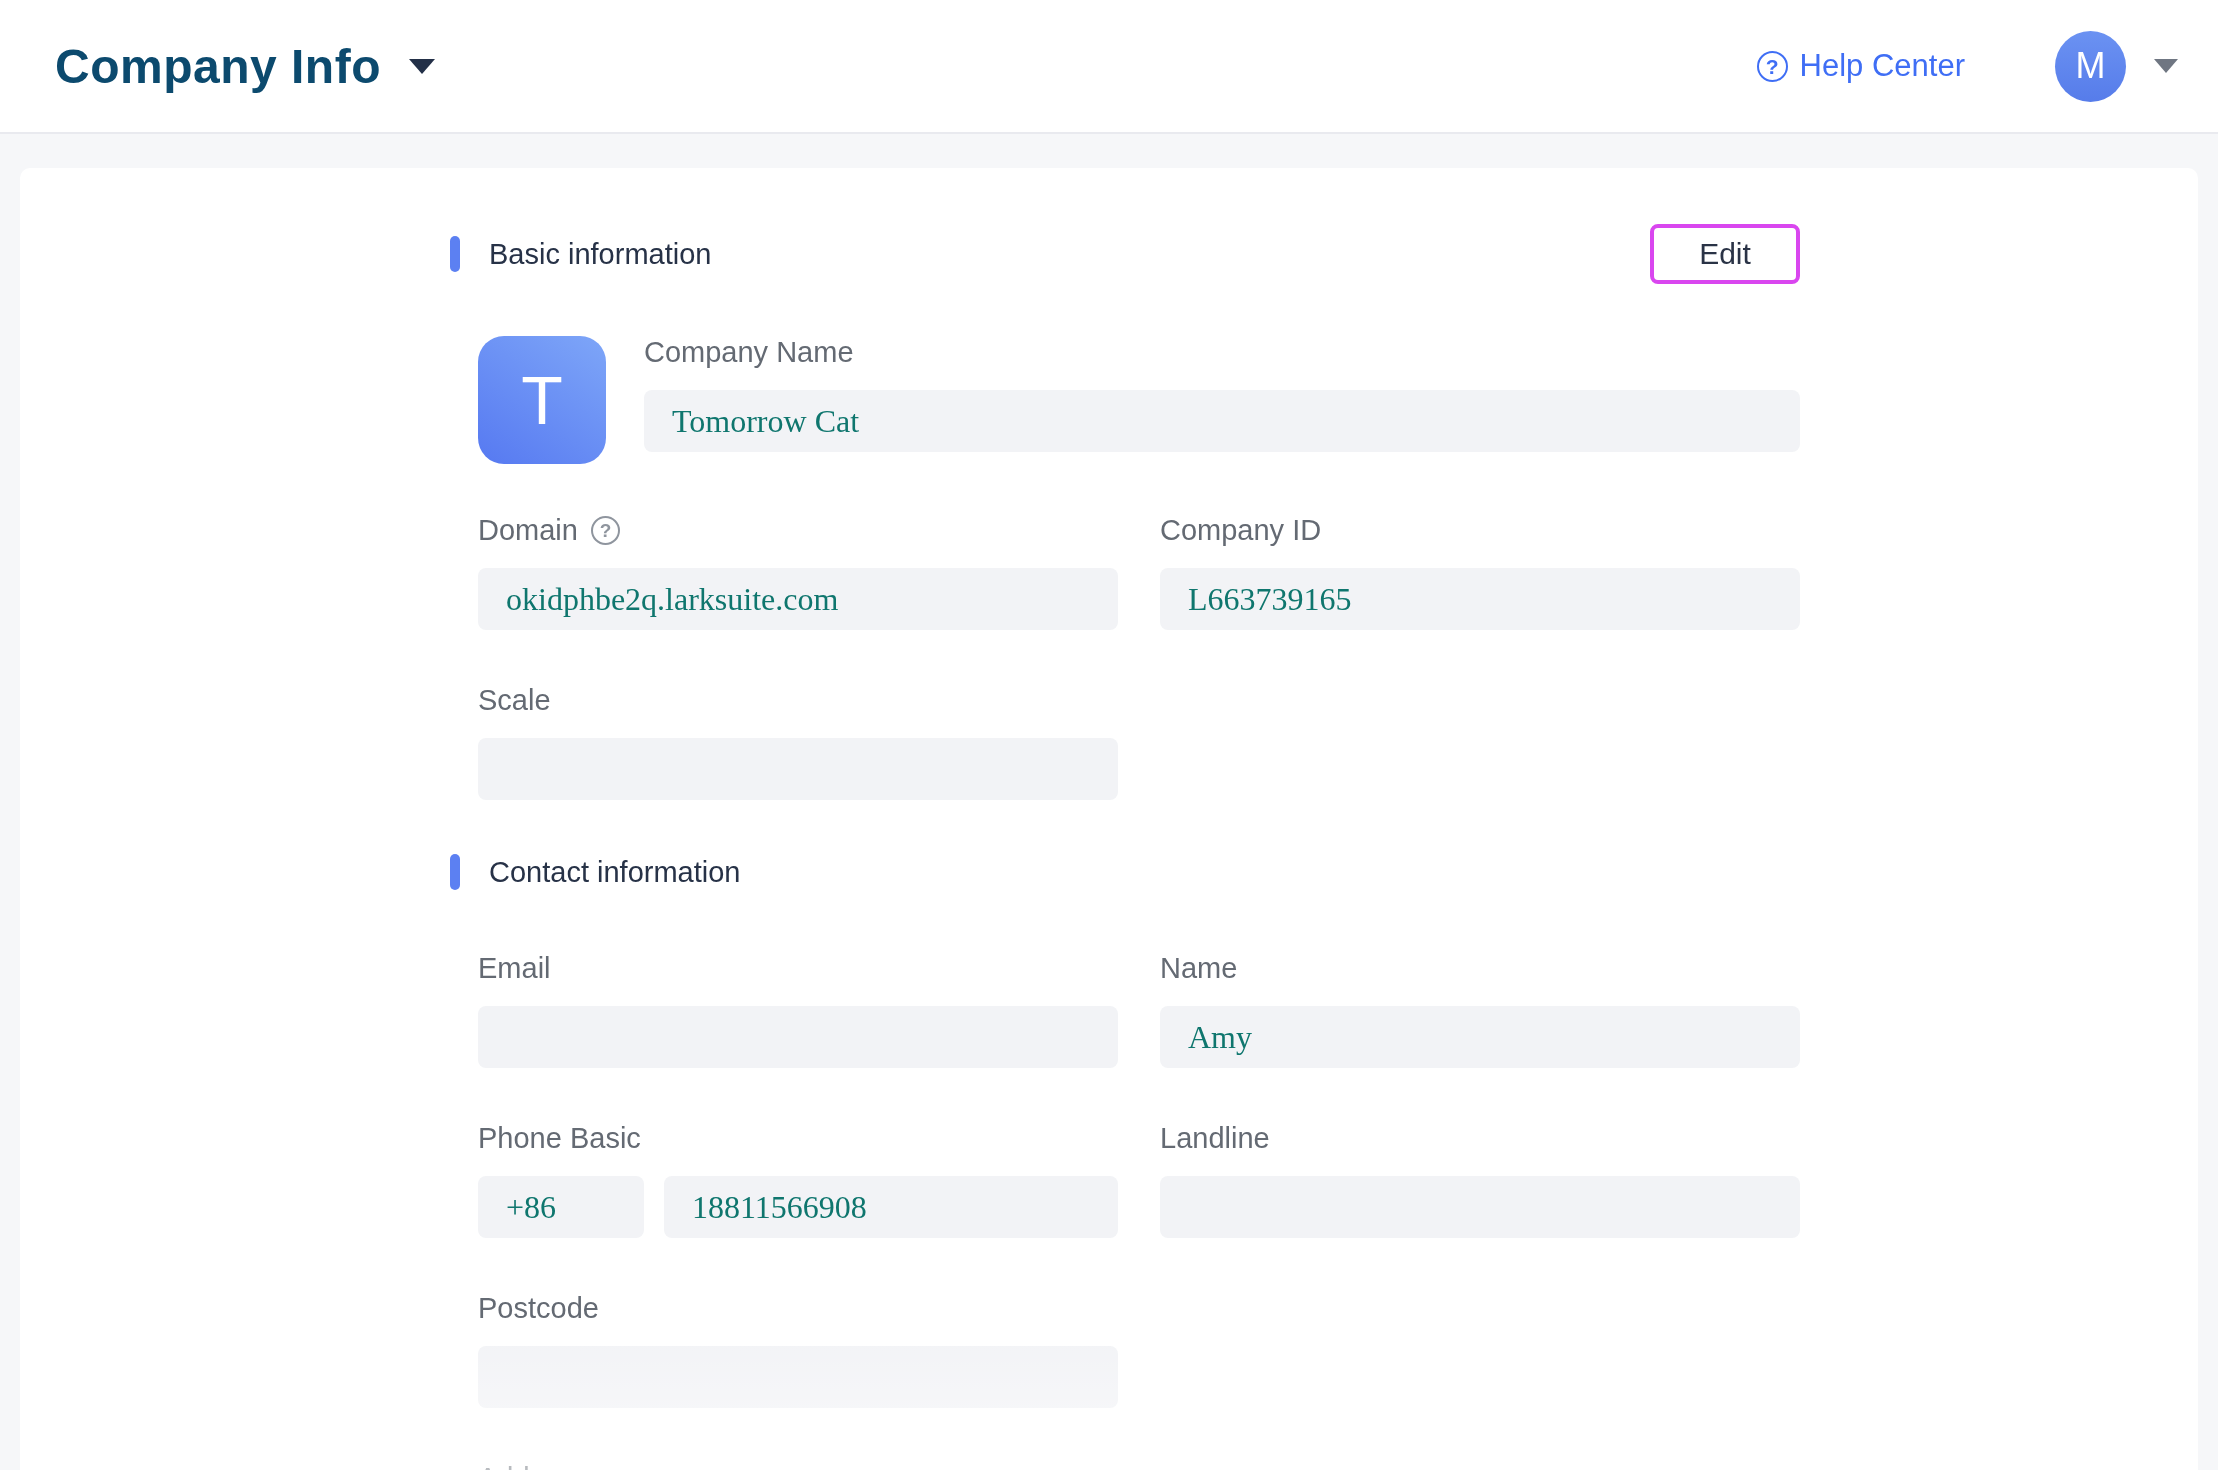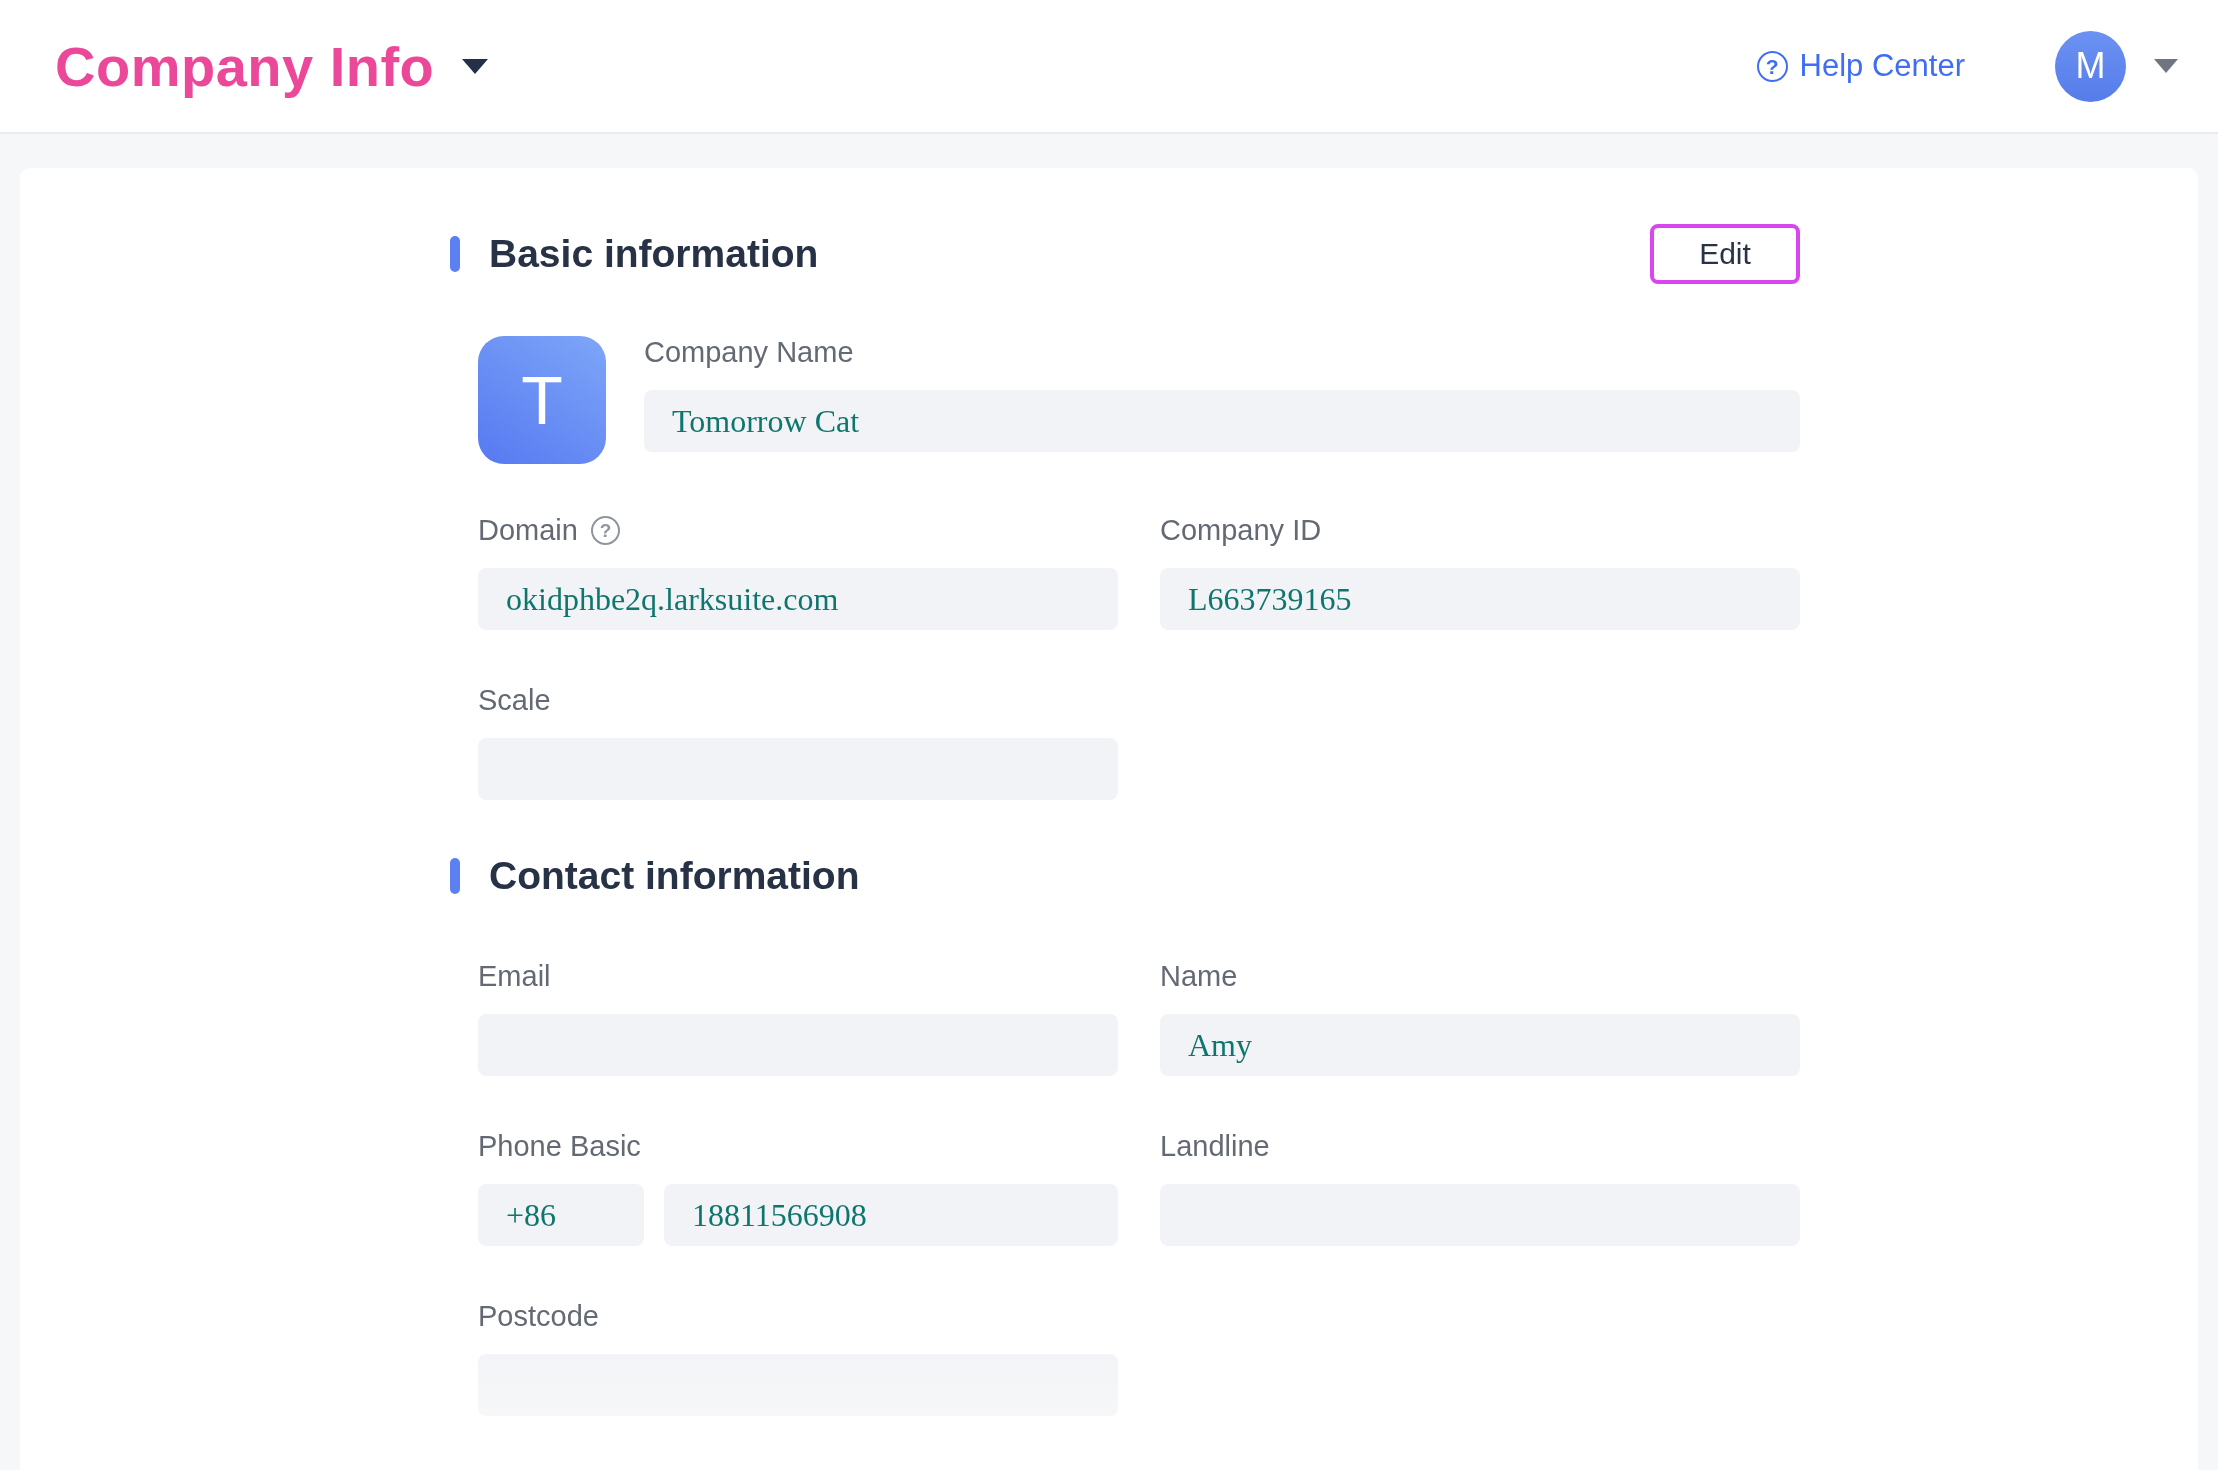--- a/index.html
+++ b/index.html
@@ -15,23 +15,23 @@
     height: 134px;
     background: #ffffff;
     border-bottom: 2px solid #e9eaef;
     display: flex;
     align-items: center;
     justify-content: space-between;
     padding: 0 40px 0 55px;
   }
   .header-left { display: flex; align-items: center; }
   .page-title {
-    font-size: 56px;
+    font-size: 48px;
     font-weight: 700;
-    color: #ec4899;
+    color: #0c4a6e;
     letter-spacing: 0.5px;
   }
   .title-caret {
     width: 0; height: 0;
     border-left: 13px solid transparent;
     border-right: 13px solid transparent;
     border-top: 15px solid #233048;
     margin-left: 28px;
     cursor: pointer;
   }
@@ -90,22 +90,22 @@
   .section-header.contact { margin: 26px 0 62px 0; }
   .section-title-wrap { display: flex; align-items: center; }
   .accent-bar {
     width: 10px; height: 36px;
     border-radius: 5px;
     background: #5c80f2;
     margin-left: -28px;
     margin-right: 29px;
   }
   .section-title {
-    font-size: 39px;
-    font-weight: 700;
+    font-size: 29px;
+    font-weight: 400;
     color: #273247;
   }
   .edit-btn {
     width: 150px; height: 60px;
     background: #ffffff;
     border: 4px solid #d946ef;
     border-radius: 8px;
     font-size: 30px;
     color: #2a3346;
     font-family: inherit;

